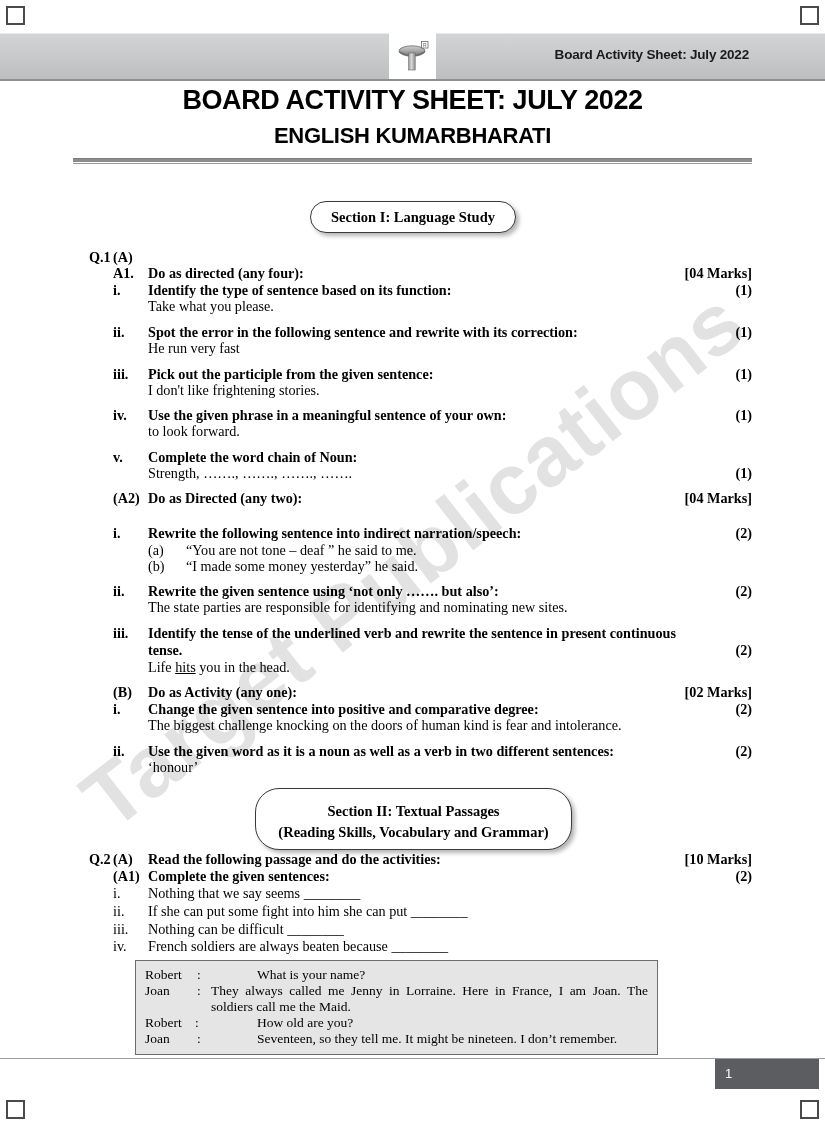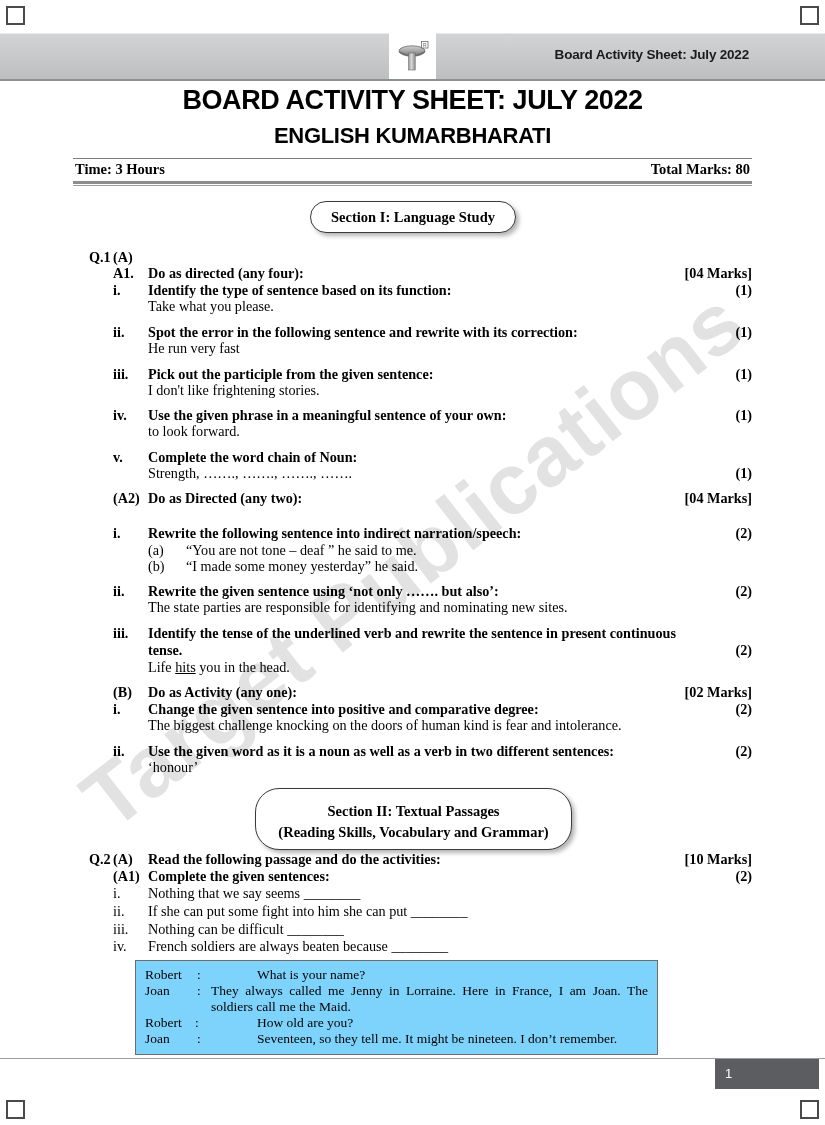--- a/index.html
+++ b/index.html
@@ -196,21 +196,21 @@
   .sub-lbl { position: absolute; left: 0px; width: 38px; }
   .sub-txt { position: absolute; left: 38px; }
 
   
   .dialogue-box {
     position: absolute;
     left: 135px;
     top: 960px;
     width: 523px;
     border: 1px solid #6b6d6f;
-    background: #7dd3fc;
+    background: #e5e5e5;
     padding: 6px 9px 7px 9px;
     font-size: 13.5px;
     line-height: 16px;
     z-index: 6;
     box-sizing: border-box;
   }
   .dlg-line { position: relative; min-height: 16px; }
   .dlg-spk  { position: absolute; left: 0;  width: 52px; }
   .dlg-col  { position: absolute; left: 52px; width: 12px; }
   .dlg-txt  { position: absolute; left: 66px; right: 0; text-align: justify; }
@@ -275,24 +275,20 @@
     </svg>
   </div>
   <div class="header-title">Board Activity Sheet: July 2022</div>
 </div>
 
 <div class="title-main">BOARD ACTIVITY SHEET: JULY 2022</div>
 <div class="title-sub">ENGLISH KUMARBHARATI</div>
 
 <div class="meta-rule">
   <div class="rule-top"></div>
-  <div class="rule-row">
-    <span>Time: 3 Hours</span>
-    <span>Total Marks: 80</span>
-  </div>
   <div class="rule-bot-thick"></div>
   <div class="rule-bot-thin"></div>
 </div>
 
 <div class="pill pill-1">Section I: Language Study</div>
 
 <div class="pill pill-2">
   <div>Section II: Textual Passages</div>
   <div>(Reading Skills, Vocabulary and Grammar)</div>
 </div>

